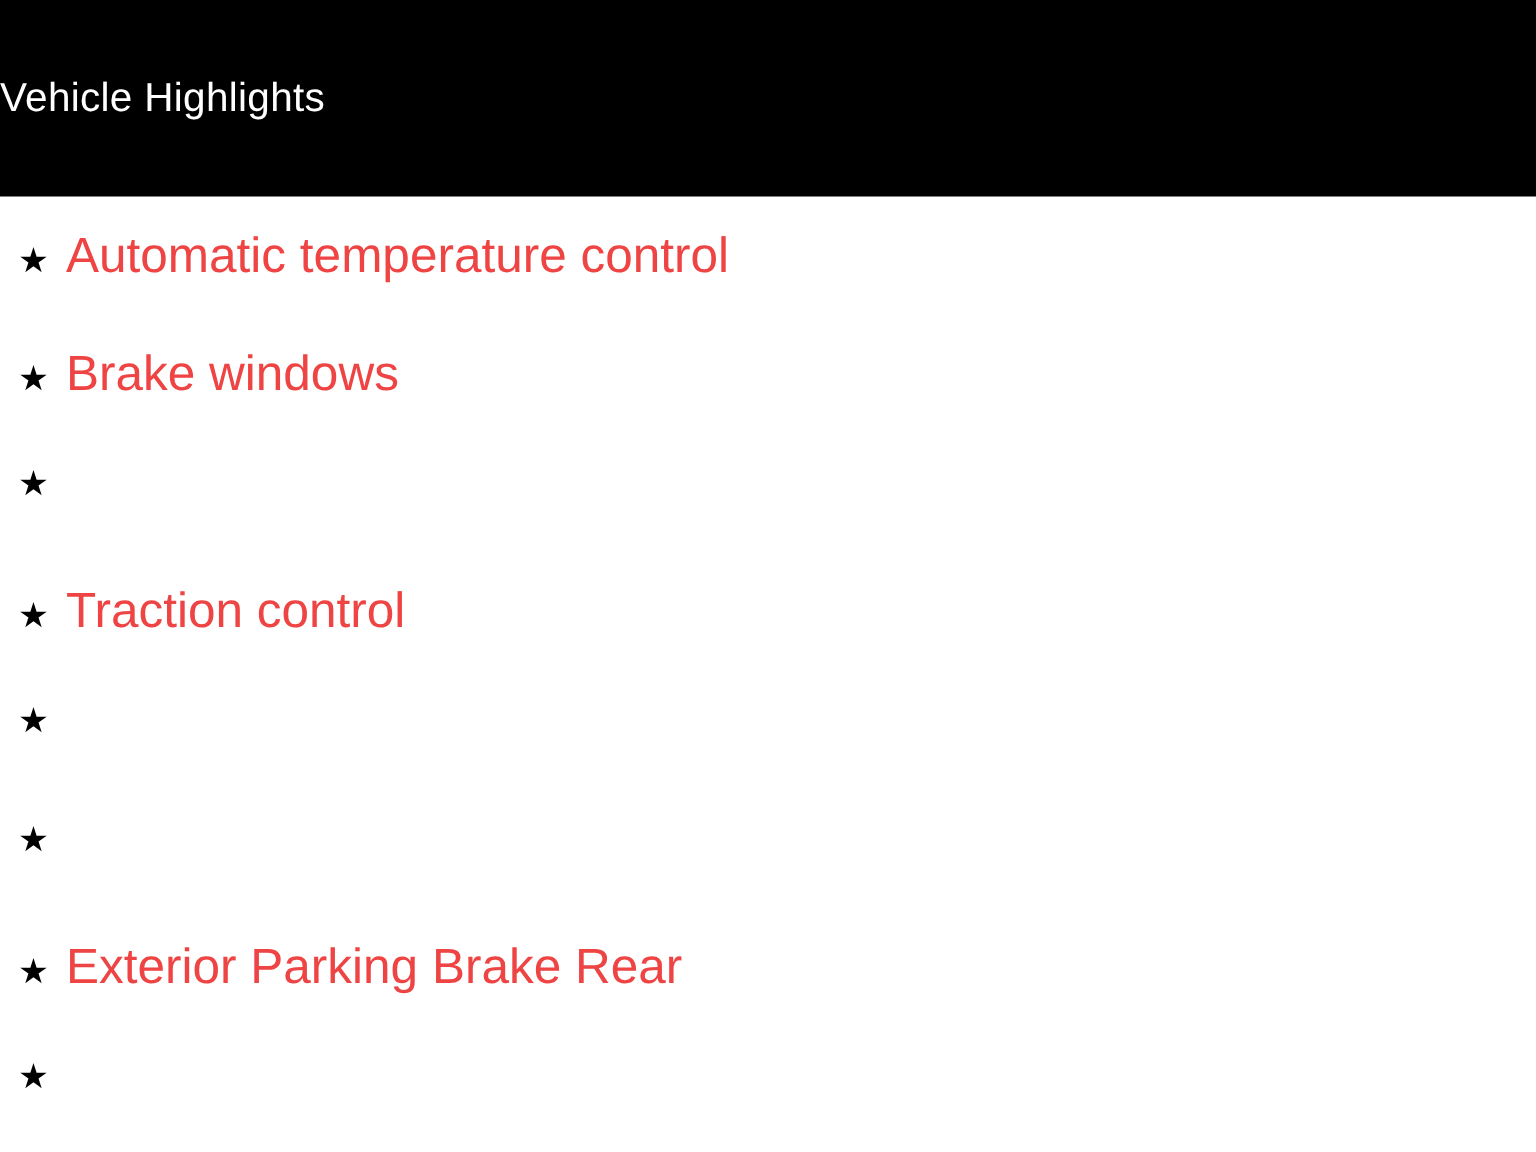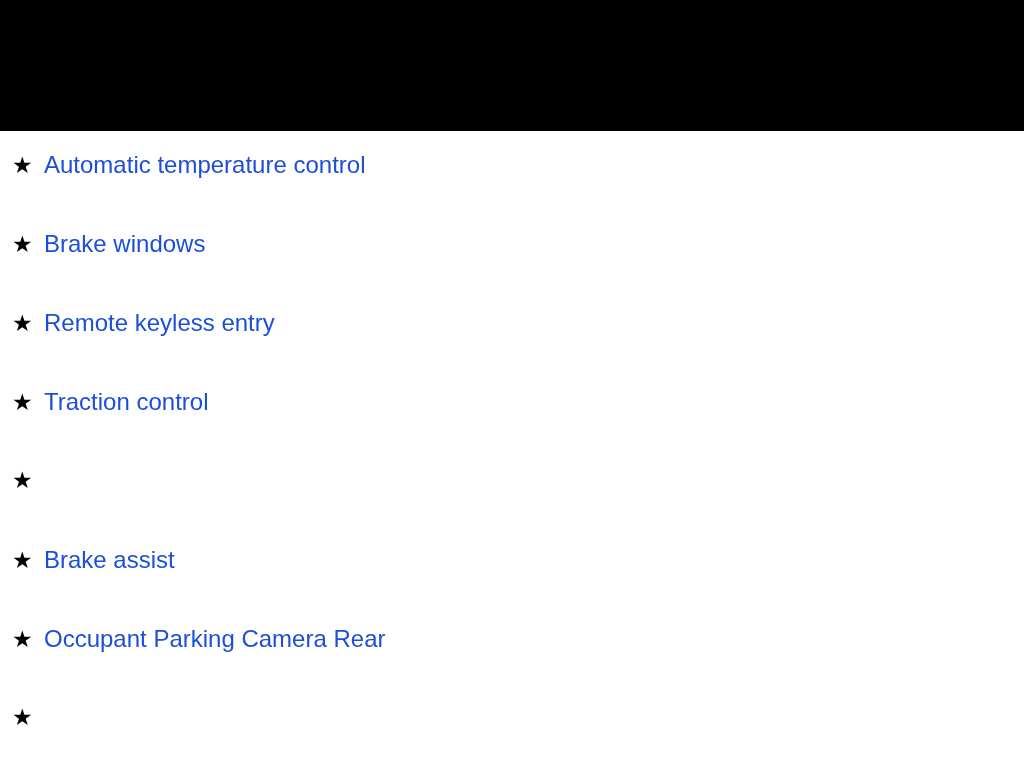--- a/index.html
+++ b/index.html
@@ -63,62 +63,61 @@
   .bullet-star {
     display: inline-block;
     width: 32px;
     flex: 0 0 32px;
     color: #000000;
     font-size: 23px;
     line-height: 1;
     text-align: left;
   }
   .highlight-label {
-    color: #1d4ed8;
-    font-size: 24px;
+    color: #ef4444;
+    font-size: 33px;
     line-height: 1;
     white-space: nowrap;
   }
 </style>
 </head>
 <body>
 
 <div class="page">
 
   <div class="header">
 
 
+    <div class="header-title">Vehicle Highlights</div>
   </div>
 
   <ul class="highlights">
     <li class="highlight-item">
       <span class="bullet-star">★</span>
       <span class="highlight-label">Automatic temperature control</span>
     </li>
     <li class="highlight-item">
       <span class="bullet-star">★</span>
       <span class="highlight-label">Brake windows</span>
     </li>
     <li class="highlight-item">
       <span class="bullet-star">★</span>
-      <span class="highlight-label">Remote keyless entry</span>
     </li>
     <li class="highlight-item">
       <span class="bullet-star">★</span>
       <span class="highlight-label">Traction control</span>
     </li>
     <li class="highlight-item">
       <span class="bullet-star">★</span>
     </li>
     <li class="highlight-item">
       <span class="bullet-star">★</span>
-      <span class="highlight-label">Brake assist</span>
     </li>
     <li class="highlight-item">
       <span class="bullet-star">★</span>
-      <span class="highlight-label">Occupant Parking Camera Rear</span>
+      <span class="highlight-label">Exterior Parking Brake Rear</span>
     </li>
     <li class="highlight-item">
       <span class="bullet-star">★</span>
     </li>
   </ul>
 
 </div>
 
 </body></html>

